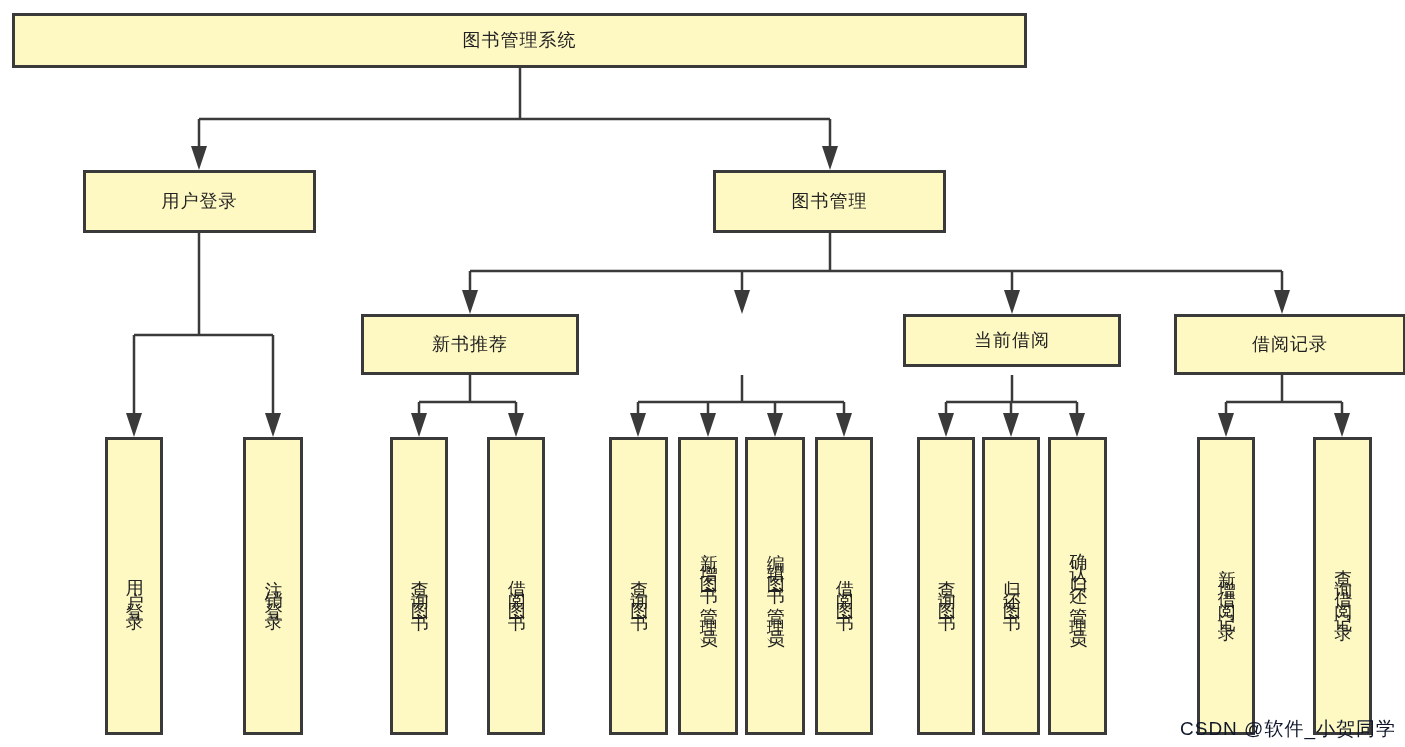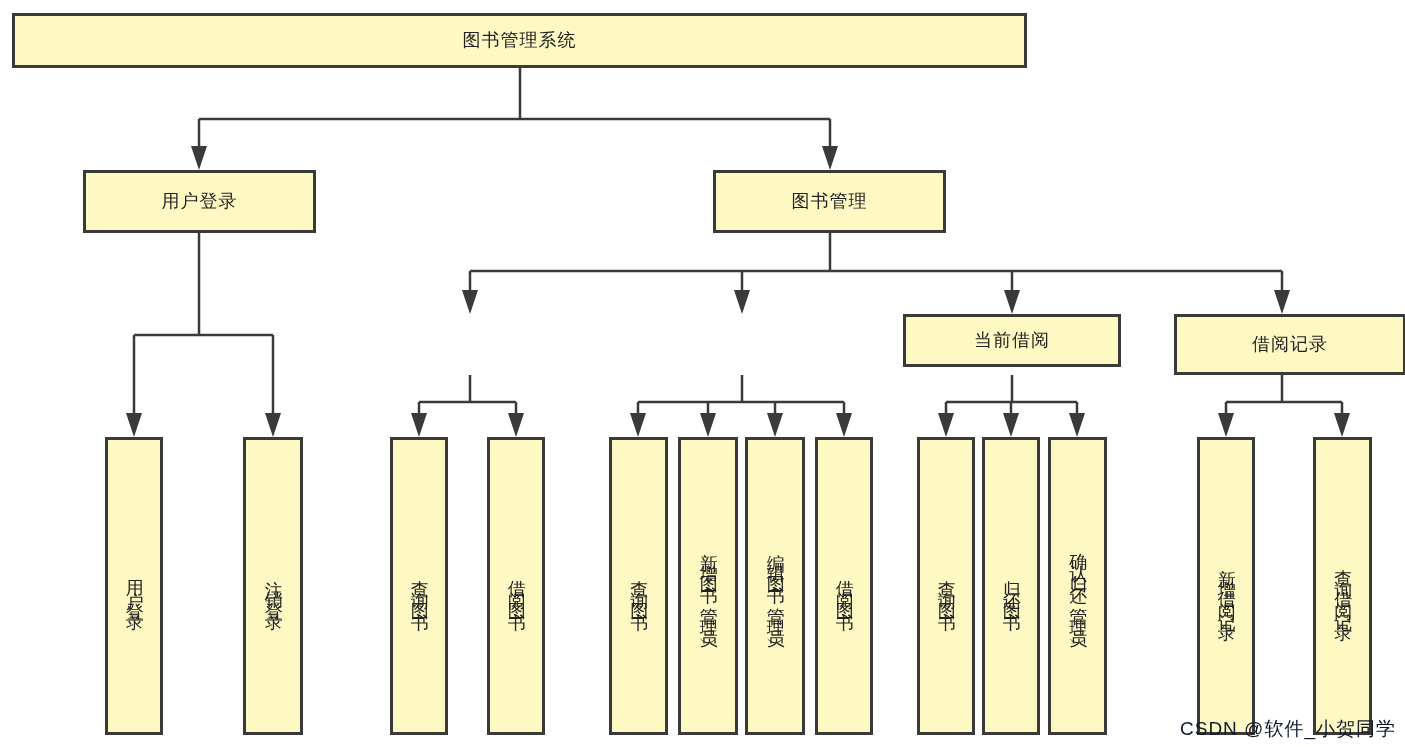--- a/index.html
+++ b/index.html
@@ -89,20 +89,23 @@
     <span>图书管理系统</span>
   </div>
 
   <div class="box" style="left:83px;top:170px;width:233px;height:63px">
     <span>用户登录</span>
   </div>
   <div class="box" style="left:713px;top:170px;width:233px;height:63px">
     <span>图书管理</span>
   </div>
 
+  <div class="box" style="left:361px;top:314px;width:218px;height:61px">
+    <span>新书推荐</span>
+  </div>
   <div class="box" style="left:903px;top:314px;width:218px;height:53px">
     <span>当前借阅</span>
   </div>
   <div class="box" style="left:1174px;top:314px;width:232px;height:61px">
     <span>借阅记录</span>
   </div>
 
   <div class="box leaf" style="left:105px;top:437px;width:58px;height:298px">
     <span>用户登录</span>
   </div>

